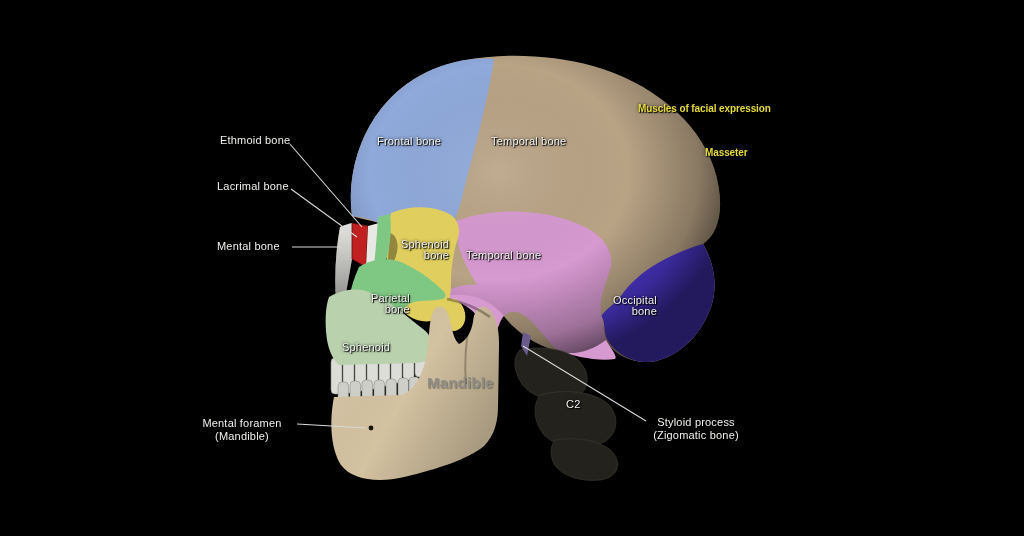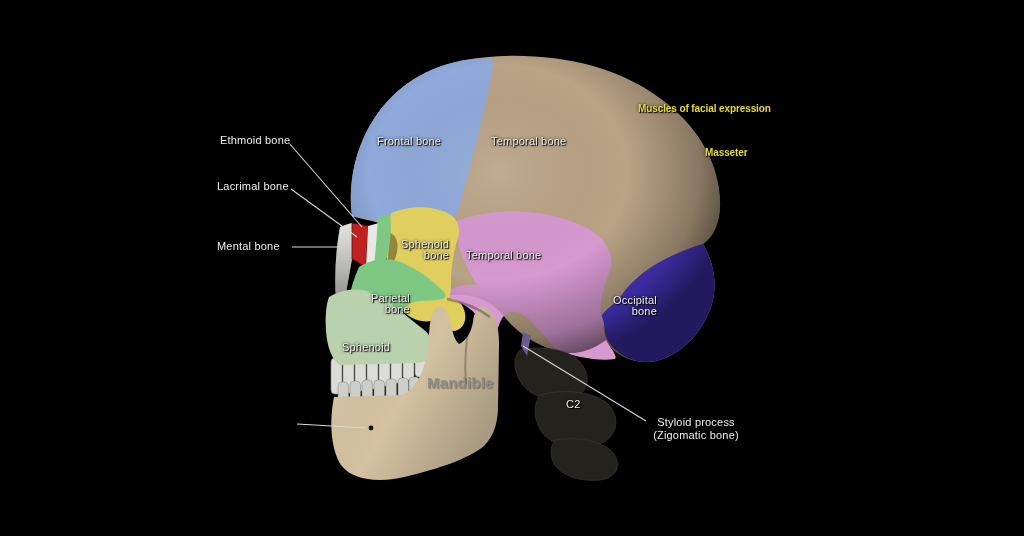--- a/index.html
+++ b/index.html
@@ -140,20 +140,24 @@
       <line x1="292" y1="247" x2="341" y2="247" stroke="#d8d8d8"></line>
       <line x1="297" y1="424" x2="366" y2="428" stroke="#d8d8d8"></line>
       <line x1="523" y1="346" x2="646" y2="421" stroke="#d8d8d8"></line>
       <circle cx="371" cy="428" r="2.4" fill="#15130f" stroke="none"></circle>
     </g>
   </svg>
 
   <div class="lb callout" style="left:220px;top:134px">Ethmoid bone</div>
   <div class="lb callout" style="left:217px;top:180px">Lacrimal bone</div>
   <div class="lb callout" style="left:217px;top:240px">Mental bone</div>
+  <div class="lb callout" style="left:186px;top:417px;width:112px">
+    <span>Mental foramen</span><br>
+    <span>(Mandible)</span>
+  </div>
   <div class="lb callout" style="left:638px;top:416px;width:116px">
     <span>Styloid process</span><br>
     <span>(Zigomatic bone)</span>
   </div>
 
   <div class="lb bold" style="left:377px;top:136px">Frontal bone</div>
   <div class="lb bold" style="left:491px;top:136px">Temporal bone</div>
   <div class="lb bold twoline" style="left:401px;top:239px">
     <span>Sphenoid</span><br>
     <span>bone</span>

